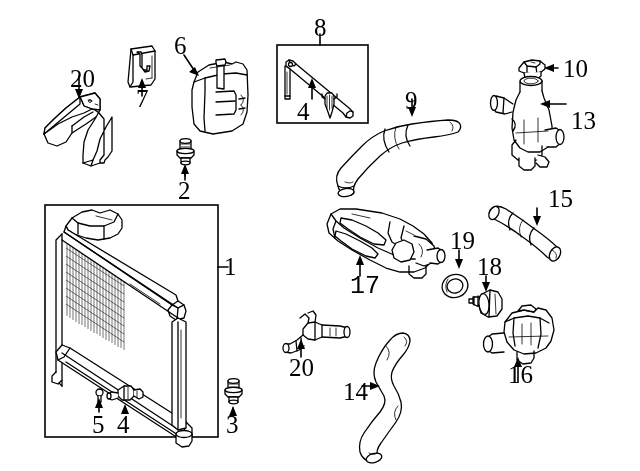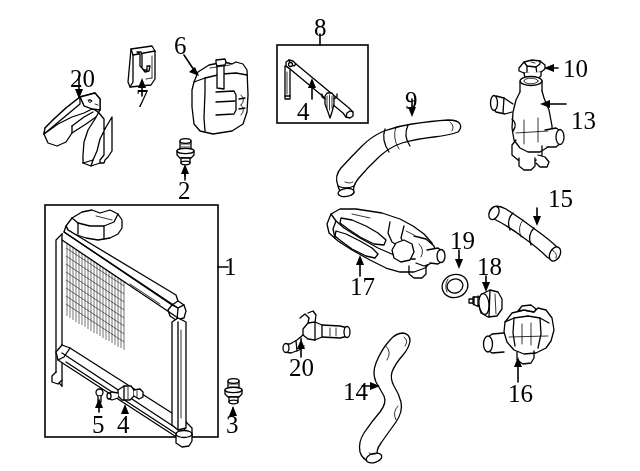--- a/index.html
+++ b/index.html
@@ -429,22 +429,22 @@
   <div class="lbl" style="left:174px;top:33px;">6</div>
   <div class="lbl" style="left:178px;top:178px;">2</div>
   <div class="lbl" style="left:314px;top:15px;">8</div>
   <div class="lbl" style="left:297px;top:99px;">4</div>
   <div class="lbl" style="left:405px;top:88px;">9</div>
   <div class="lbl" style="left:563px;top:56px;">10</div>
   <div class="lbl" style="left:571px;top:92px;margin-top:16px;">13</div>
   <div class="lbl" style="left:548px;top:186px;">15</div>
   <div class="lbl" style="left:450px;top:228px;">19</div>
   <div class="lbl" style="left:477px;top:254px;">18</div>
-  <div class="lbl" style="left:350px;top:274px;">17</div>
-  <div class="lbl" style="left:508px;top:381px;">16</div>
+  <div class="lbl" style="left:350px;top:274px;font-family:Liberation Mono, monospace;">17</div>
+  <div class="lbl" style="left:508px;top:362px;">16</div>
   <div class="lbl" style="left:289px;top:355px;">20</div>
   <div class="lbl" style="left:343px;top:379px;">14</div>
   <div class="lbl" style="left:224px;top:254px;">1</div>
   <div class="lbl" style="left:92px;top:412px;">5</div>
   <div class="lbl" style="left:117px;top:412px;">4</div>
   <div class="lbl" style="left:226px;top:412px;">3</div>
 
 </div>
 
 </body></html>

